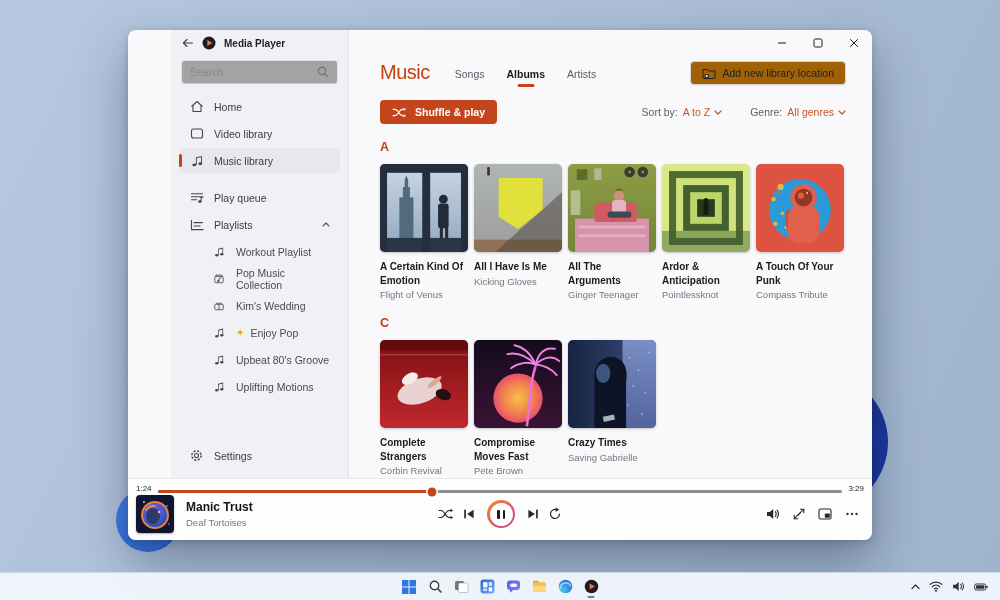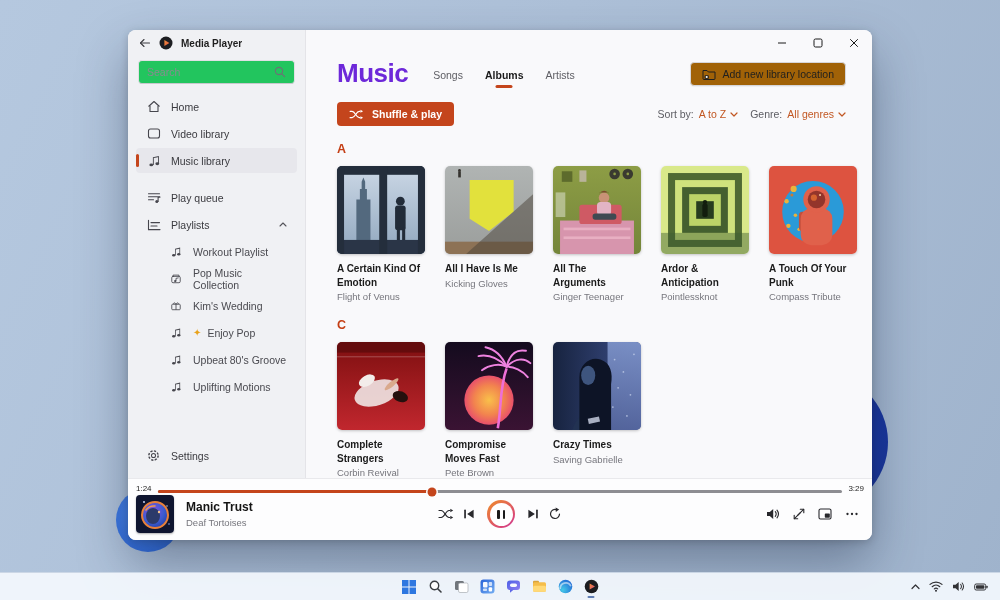--- a/index.html
+++ b/index.html
@@ -12,28 +12,28 @@
   
   .petal-right { position:absolute; left:748px; top:372px; width:140px; height:140px; border-radius:50%;
     background:radial-gradient(circle at 35% 45%, #2d55c0 0%, #1c3aa6 55%, #142f92 100%); z-index:1; }
   .circle-left { position:absolute; left:116px; top:488px; width:64px; height:64px; border-radius:50%;
     background:radial-gradient(circle at 40% 35%, #4b88ee, #2a64d8); z-index:1; }
 
   
   .window { position:absolute; left:128px; top:30px; width:744px; height:510px; border-radius:8px;
     overflow:hidden; background:#f9f9fb; z-index:2;
     box-shadow:0 2px 8px rgba(0,0,0,.18), 0 24px 50px rgba(20,35,60,.38); }
-  .upper { height:448px; display:flex; }
+  .upper { height:448px; display:flex;margin-left:43px; }
 
   
   .sidebar { width:178px; background:#f0f1f4; border-right:1px solid #e4e4e8; display:flex; flex-direction:column; }
   .sb-titlebar { height:26px; display:flex; align-items:center; gap:8px; padding:0 11px; }
   .back-btn { display:flex; align-items:center; color:#3a3a3f; background:none; border:none; cursor:pointer; }
   .app-title { font-size:10px; font-weight:600; color:#1f1f1f; }
-  .searchbox { margin:4px 10px 9px; height:24px; background:#22c55e; border:1px solid #e0e0e4; border-bottom:1px solid #c8c8cd;
+  .searchbox { margin:4px 10px 9px; height:24px; background:#a3a3a3; border:1px solid #e0e0e4; border-bottom:1px solid #c8c8cd;
     border-radius:4px; display:flex; align-items:center; padding:8px 8px; }
   .searchbox input { flex:1; border:none; outline:none; background:transparent; font-size:10.5px; color:#333;
     font-family:"Liberation Sans", sans-serif; min-width:0; }
   .searchbox input::placeholder { color:#8a8a90; }
   .nav { padding:0 8px; display:flex; flex-direction:column; }
   .nav-item { height:25px; margin:1px 0; border-radius:4px; display:flex; align-items:center; gap:10px;
     padding:0 10px; position:relative; font-size:10.5px; color:#3a3a3f; cursor:pointer; }
   .nav-item .ic { width:15px; display:flex; justify-content:center; color:#46464d; flex:none; }
   .nav-item.selected { background:#e7e7ec; }
   .nav-item.selected::before { content:""; position:absolute; left:0; top:6px; width:3px; height:13px;
@@ -44,40 +44,40 @@
   .sparkle { color:#E8A21B; font-size:10px; margin-right:-4px; }
   .sb-spacer { flex:1; }
   .settings-row { margin:0 8px 10px; }
 
   
   .main { flex:1; display:flex; flex-direction:column; min-width:0; background:#f9f9fb; }
   .main-titlebar { height:26px; display:flex; justify-content:flex-end; }
   .win-btn { width:36px; height:26px; display:flex; align-items:center; justify-content:center; color:#1b1b1b;
     background:none; border:none; cursor:pointer; }
   .page-header { display:flex; align-items:center; padding:2px 26px 0 31px; }
-  .page-title { font-size:26px; font-weight:700; color:#6d28d9; letter-spacing:-.5px; }
+  .page-title { font-size:20px; font-weight:400; color:#c2410c; letter-spacing:-.5px; }
   .tabs { display:flex; gap:22px; margin-left:25px; margin-top:10px; }
   .tab { font-size:10.5px; color:#5d5d63; padding-bottom:7px; position:relative; cursor:pointer; }
   .tab.active { color:#1a1a1a; font-weight:700; }
   .tab.active::after { content:""; position:absolute; left:50%; transform:translateX(-50%); bottom:0;
     width:17px; height:3px; border-radius:2px; background:#C4451C; }
   .add-btn { margin-left:auto; display:flex; gap:7px; align-items:center; background:#a16207;
     border:1px solid #d6d6da; border-radius:4px; padding:5px 11px; font-size:10.5px; color:#1f1f1f;
     box-shadow:0 1px 1px rgba(0,0,0,.05); cursor:pointer; font-family:"Liberation Sans", sans-serif; }
   .toolbar { display:flex; align-items:center; padding:13px 26px 0 31px; }
   .shuffle-btn { display:flex; gap:8px; align-items:center; background:#C4451C; color:#fff; border:none;
     border-radius:4px; padding:6px 12px; font-size:10.5px; font-weight:600; cursor:pointer;
     font-family:"Liberation Sans", sans-serif; }
-  .filters { margin-left:auto; display:flex; gap:12px; font-size:10.5px; color:#5d5d63; }
+  .filters { margin-left:auto; display:flex; gap:28px; font-size:10.5px; color:#5d5d63; }
   .filter { display:flex; gap:5px; align-items:center; cursor:pointer; }
   .filter-value { color:#C25722; display:inline-flex; gap:4px; align-items:center; }
 
   .content { padding:6px 26px 0 31px; overflow:hidden; flex:1; }
   .section-letter { color:#C43E14; font-weight:700; font-size:12.5px; margin:10px 0 10px; }
-  .album-grid { display:flex; gap:20px; }
+  .album-grid { display:flex; gap:6px; }
   .album-card { width:88px; cursor:pointer; }
   .cover { width:88px; height:88px; border-radius:5px; overflow:hidden; box-shadow:0 1px 3px rgba(0,0,0,.22); }
   .cover svg { display:block; width:100%; height:100%; }
   .album-title { margin-top:8px; font-size:10px; font-weight:700; color:#1b1b1b; line-height:1.35; }
   .album-artist { margin-top:2px; font-size:9.5px; color:#76767d; }
 
   
   .playerbar { height:62px; background:#fdfdfe; border-top:1px solid #e9e9ec; display:flex; flex-direction:column; }
   .timeline { display:flex; align-items:flex-end; gap:6px; padding:5px 8px 0; }
   .time-label { font-size:8px; color:#1f1f1f; flex:none; }

